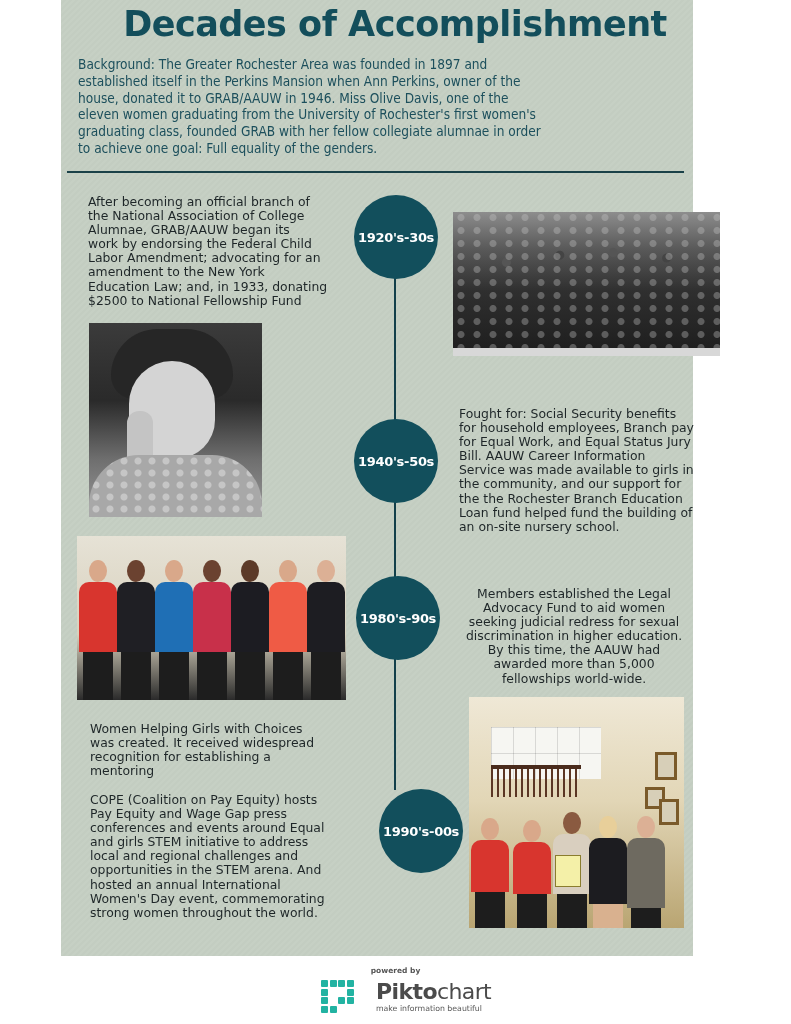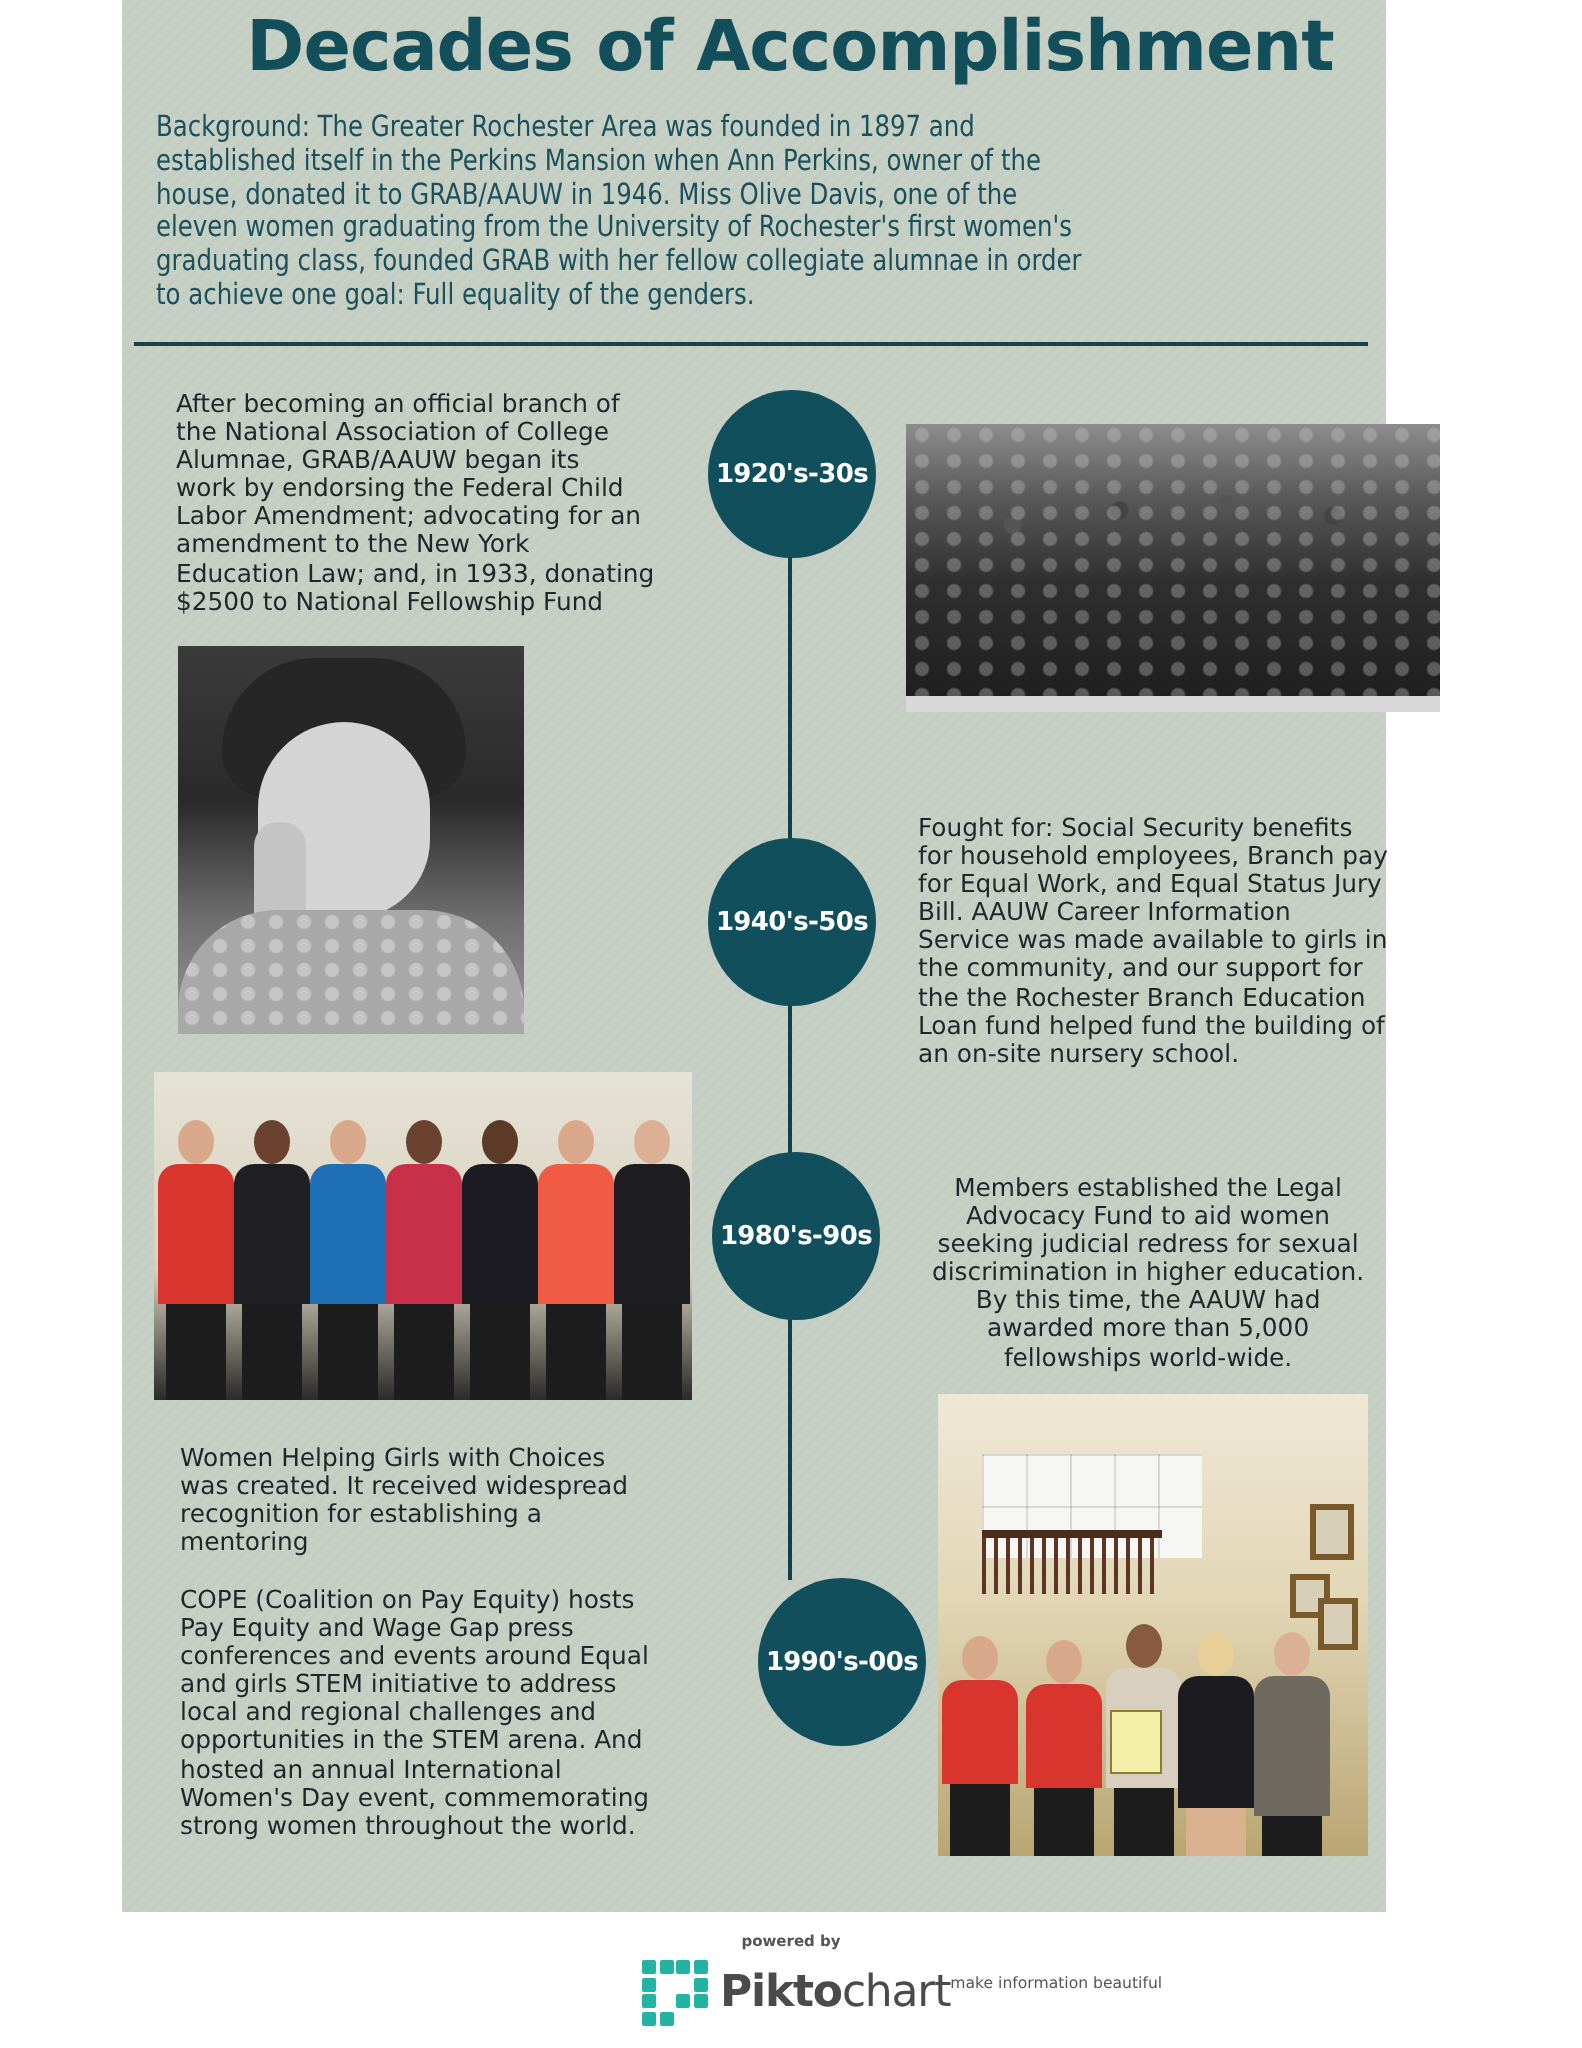--- a/index.html
+++ b/index.html
@@ -139,21 +139,21 @@
     .pk-logo {
       position: absolute; left: 321px; top: 980px; display: flex; align-items: center;
     }
     .pk-icon {
       width: 33px; height: 33px; display: grid;
       grid-template-columns: repeat(4, 7px); grid-template-rows: repeat(4, 7px);
       gap: 1.5px;
     }
     .pk-icon span { background: #22b3a2; border-radius: 1px; }
     .pk-icon span.off { background: transparent; }
-    .pk-text { margin-left: 6px; display: flex; flex-direction: row; }
+    .pk-text { margin-left: 22px; display: flex; flex-direction: column; }
     .pk-name {
       font-family: "DejaVu Sans", sans-serif; font-size: 22px; line-height: 22px;
       color: #4b4b4b; letter-spacing: -0.6px;
     }
     .pk-name b { font-weight: bold; }
     .pk-tag {
       font-family: "DejaVu Sans", sans-serif; font-size: 7.8px; color: #555555; margin-top: 1px;
     }
   </style>
 </head>

